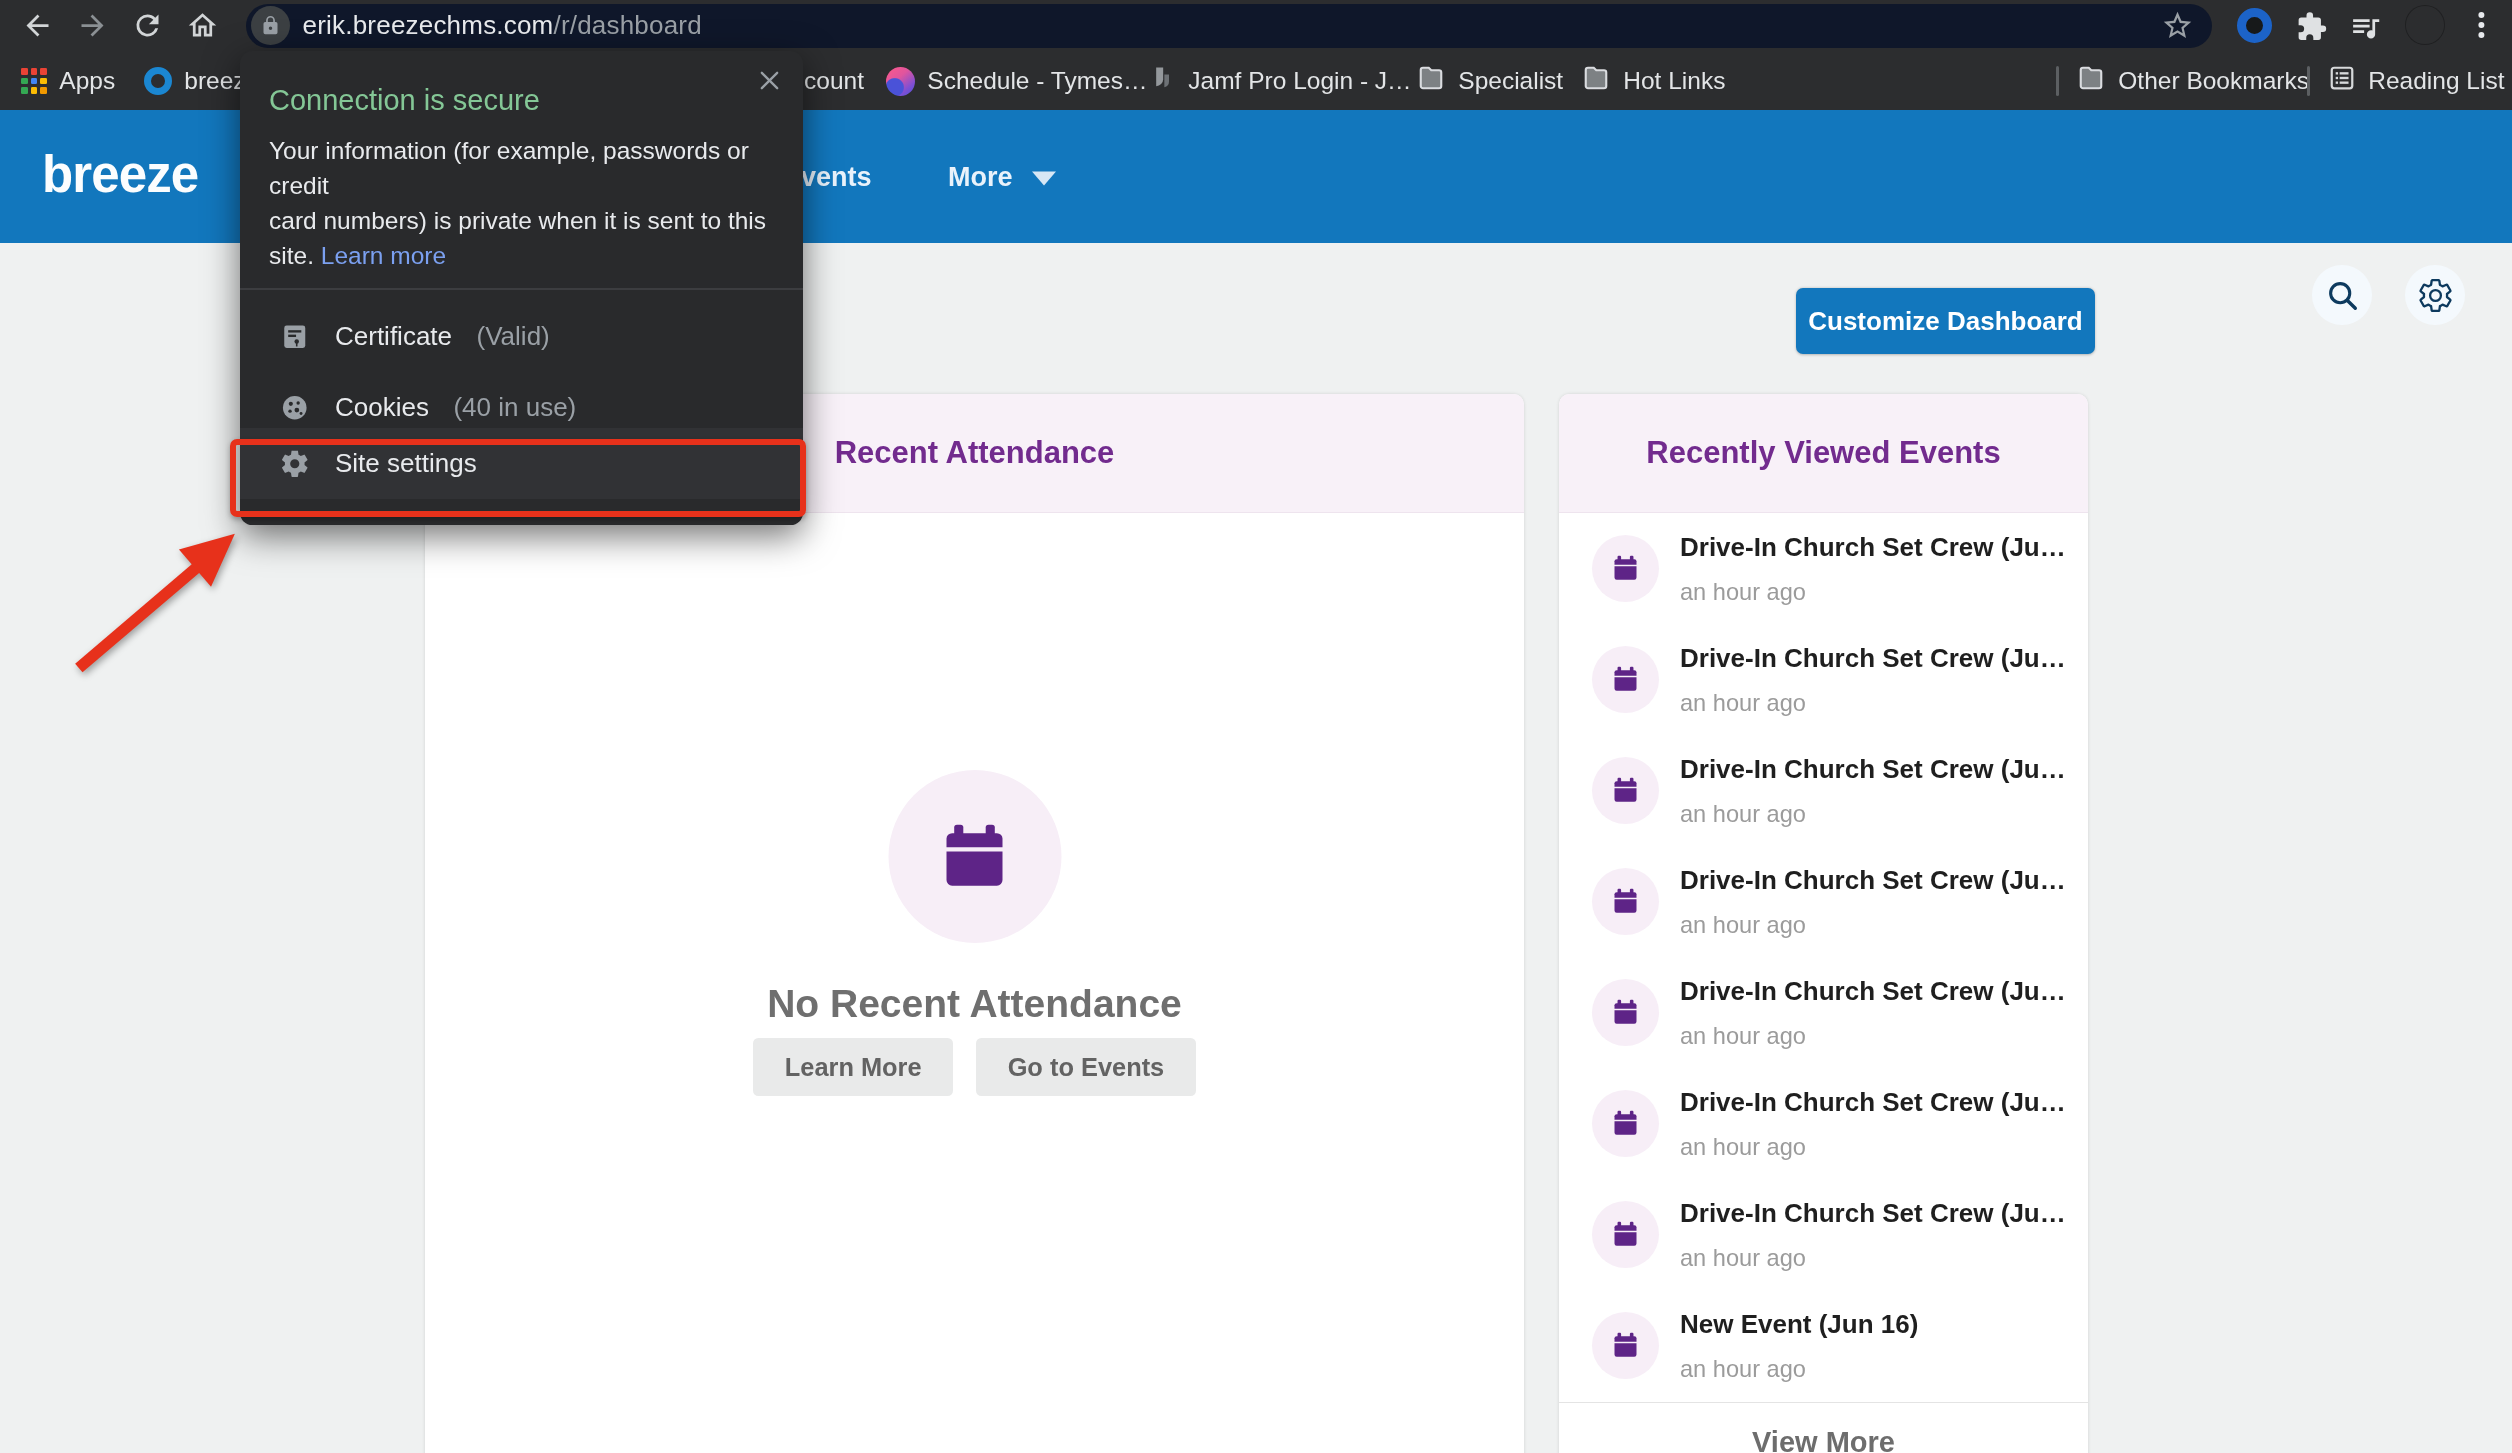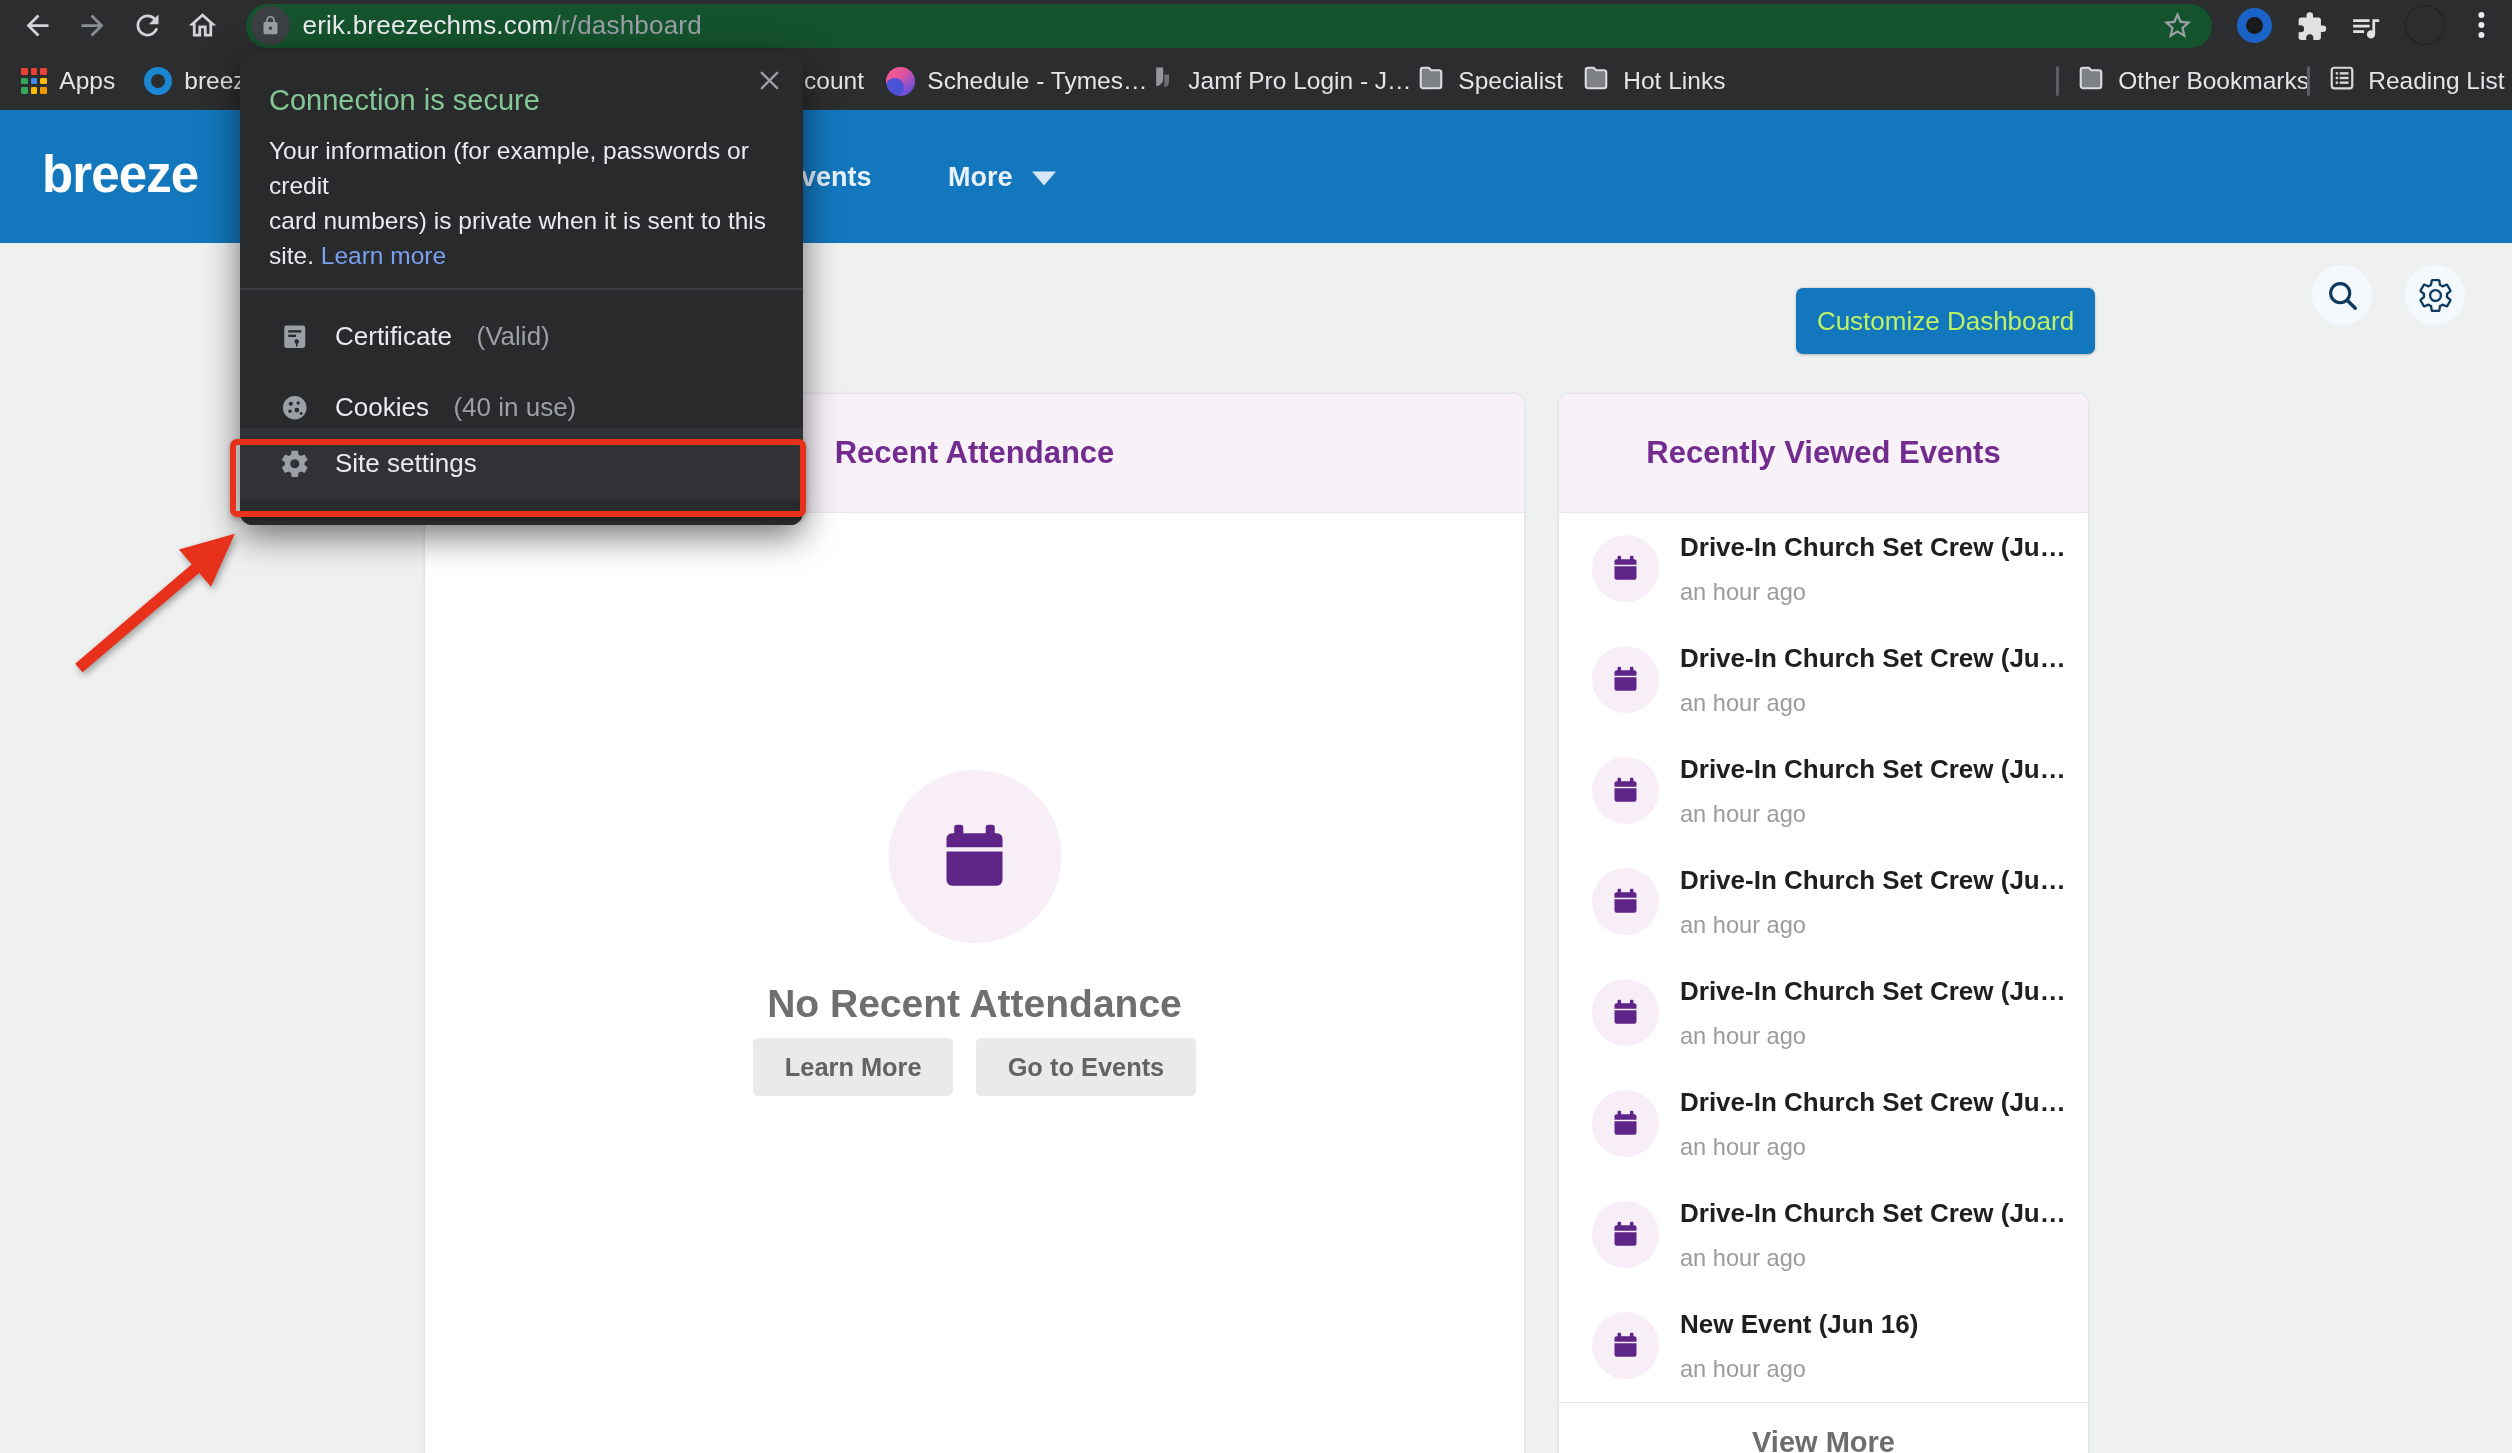--- a/index.html
+++ b/index.html
@@ -5,21 +5,21 @@
   * { box-sizing: border-box; margin: 0; padding: 0; }
   html,body { background:#555; }
   body { font-family: "Liberation Sans", "DejaVu Sans", sans-serif; }
   .screen { position:relative; width:2512px; height:1453px; overflow:hidden; background:#eff1f1; }
 
   
   .chrome { position:absolute; top:0; left:0; width:2512px; height:110px; background:#2c2d2f; z-index:20; }
   .toolbar { position:absolute; top:0; left:0; right:0; height:51px; }
   .tb-icon { position:absolute; top:7.9px; width:35px; height:35px; display:grid; place-items:center; }
   .tb-icon svg { width:33px; height:33px; }
-  .omnibox { position:absolute; left:246px; top:3.5px; width:1966px; height:44px; border-radius:22px; background:#14532d; display:flex; align-items:center; }
+  .omnibox { position:absolute; left:246px; top:3.5px; width:1966px; height:44px; border-radius:22px; background:#0f172a; display:flex; align-items:center; }
   .lock-circle { width:39px; height:39px; margin-left:5.3px; border-radius:50%; background:#3c4043; display:grid; place-items:center; flex:0 0 auto; }
   .lock-circle svg { width:21px; height:21px; }
   .url { margin-left:12.3px; font-size:26px; color:#e8eaed; white-space:nowrap; letter-spacing:0.2px; }
   .url .path { color:#9aa0a6; }
   .star-btn { position:absolute; left:2159px; top:7px; width:37px; height:37px; display:grid; place-items:center; }
   .star-btn svg { width:33px; height:33px; }
   .ext-ring { position:absolute; left:2237px; top:7.9px; width:35px; height:35px; border-radius:50%; border:9.6px solid #1c63c8; background:#17191a; }
   .puzzle-btn { position:absolute; left:2293px; top:7.9px; width:37px; height:37px; display:grid; place-items:center; }
   .puzzle-btn svg { width:31.5px; height:31.5px; }
   .media-btn { position:absolute; left:2346px; top:7.9px; width:39px; height:39px; display:grid; place-items:center; }
@@ -52,21 +52,21 @@
   .nav-link.events { left:783px; }
   .nav-link.more { left:948px; display:flex; align-items:center; gap:19px; }
   .caret { width:0; height:0; border-left:12.3px solid transparent; border-right:12.3px solid transparent; border-top:14px solid #d6e7f5; margin-top:3.5px; }
   .nav-circle { position:absolute; top:155px; width:60px; height:60px; border-radius:50%; background:#f4f9fd; display:grid; place-items:center; }
   .nav-circle.search { left:2312px; }
   .nav-circle.gear { left:2405px; }
   .nav-circle svg { width:37px; height:37px; }
 
   
   .content { position:absolute; top:243px; left:0; width:2512px; height:1210px; background:#eff1f1; }
-  .customize-btn { position:absolute; left:1796px; top:45px; width:299px; height:66px; background:#1277bd; border-radius:7px; color:#bef264; font-size:26px; font-weight:400; display:grid; place-items:center; box-shadow:0 0.9px 2.6px rgba(0,0,0,.25); }
+  .customize-btn { position:absolute; left:1796px; top:45px; width:299px; height:66px; background:#1277bd; border-radius:7px; color:#ffffff; font-size:26px; font-weight:700; display:grid; place-items:center; box-shadow:0 0.9px 2.6px rgba(0,0,0,.25); }
 
   .card { position:absolute; top:151px; background:#ffffff; border-radius:10.5px; box-shadow:0 0.9px 3.5px rgba(0,0,0,.13); }
   .card-header { height:119px; background:#f8f1f8; border-radius:10.5px 10.5px 0 0; border-bottom:0.9px solid #eee4ee; display:grid; place-items:center; }
   .card-title { font-size:31px; font-weight:700; color:#722b8e; }
 
   .att-card { left:425px; width:1099px; height:1138px; }
   .att-circle { position:absolute; left:50%; top:376px; transform:translateX(-50%); width:173px; height:173px; border-radius:50%; background:#f7eef7; display:grid; place-items:center; }
   .att-circle svg { width:84px; height:84px; }
   .att-empty { position:absolute; left:0; right:0; top:588px; text-align:center; font-size:39px; font-weight:700; color:#6f6f6f; }
   .att-buttons { position:absolute; left:0; right:0; top:644px; display:flex; justify-content:center; gap:23px; }

